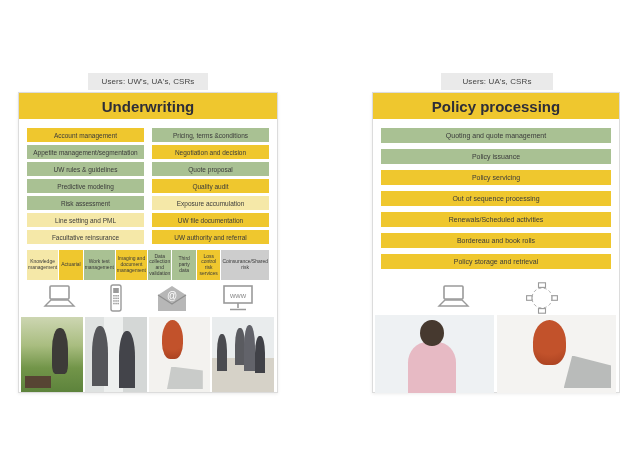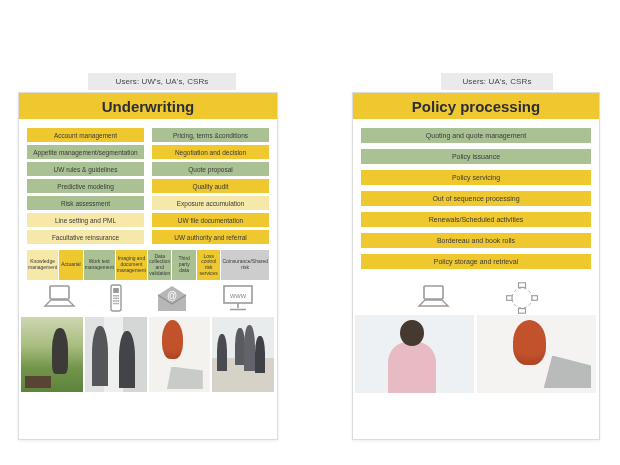--- a/index.html
+++ b/index.html
@@ -6,30 +6,30 @@
   .canvas{
     position:relative;width:620px;height:465px;background:#fff;overflow:hidden;
     font-family:"Liberation Sans",sans-serif;color:#3c3c3c;
   }
   
   .users-label{
     position:absolute;top:73px;height:17px;background:#EAEAEA;
     display:flex;align-items:center;justify-content:center;
     font-size:8px;color:#444;letter-spacing:.1px;
   }
-  .users-label.l{left:88px;width:148px;}
+  .users-label.l{left:88px;width:120px;}
   .users-label.r{left:441px;width:112px;}
   
   .panel{
-    position:absolute;top:92px;height:348px;background:#fff;
+    position:absolute;top:92px;height:301px;background:#fff;
     border:1px solid #dcdcdc;box-shadow:0 1px 3px rgba(0,0,0,.08);
     box-sizing:border-box;
   }
   .panel.lp{left:18px;width:260px;}
-  .panel.rp{left:352px;width:248px;}
+  .panel.rp{left:372px;width:248px;}
   .panel-header{
     position:absolute;left:0;top:0;right:0;height:26px;background:#EFC72E;
     display:flex;align-items:center;justify-content:center;
     font-size:15px;font-weight:bold;color:#2e2e38;
   }
   
   .row{
     display:flex;align-items:center;justify-content:center;text-align:center;
     color:#3a3a3a;
   }

